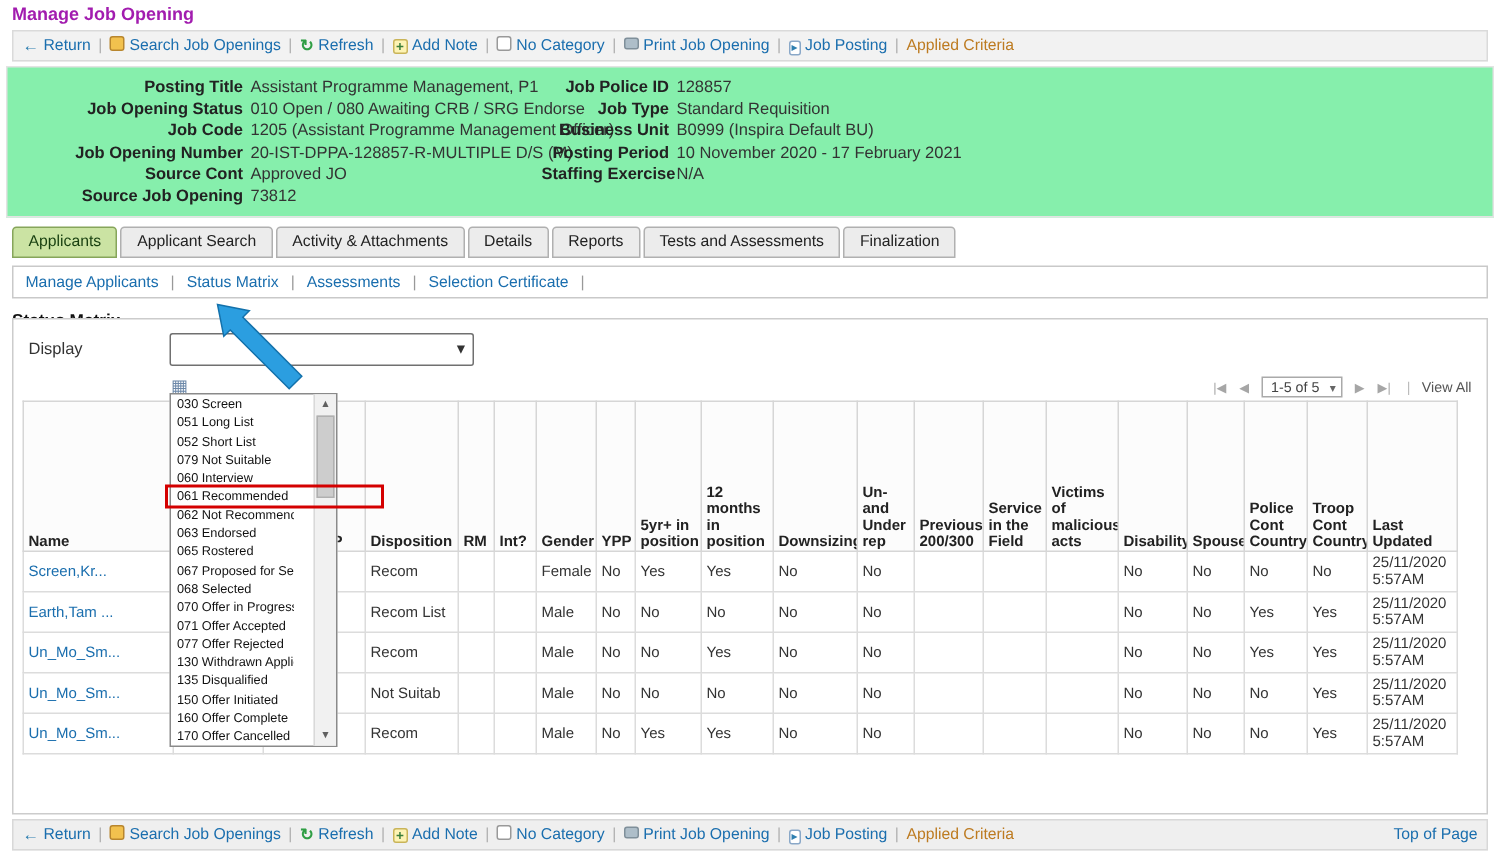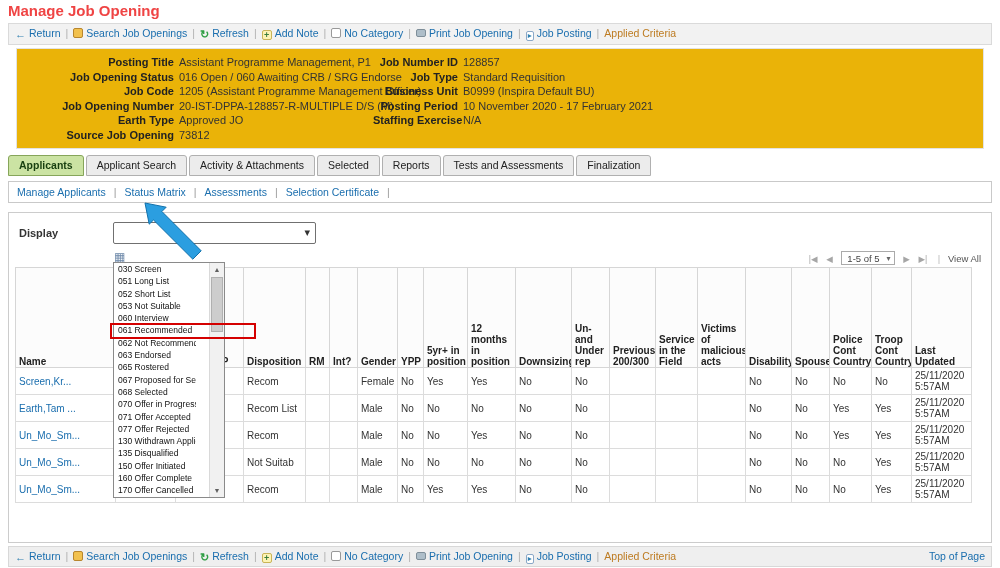--- a/index.html
+++ b/index.html
@@ -1,51 +1,51 @@
 <!DOCTYPE html>
 <html><head>
 <meta charset="utf-8">
 <style>
 *{box-sizing:border-box}
 html,body{margin:0;padding:0}
 body{width:1000px;height:568px;font-family:"Liberation Sans",sans-serif;font-size:11px;color:#222;background:#fff;position:relative;overflow:hidden}
-h1{font-size:15px;margin:2px 0 4px 8px;color:#ef4444}
+h1{font-size:12px;margin:2px 0 4px 8px;color:#a21caf}
 .toolbar{margin:0 8px;background:#f2f2f2;border:1px solid #dadada;padding:3px 6px;font-size:10.5px;white-space:nowrap;color:#999}
 .tlink{color:#1a6eae;cursor:pointer}
 .tlink.gold{color:#bd7b21}
 .tsep{color:#b0b0b0;margin:0 5px}
 .ic{display:inline-block;vertical-align:-1px;margin-right:3px;width:10px;height:10px;border-radius:2px;text-align:center;line-height:10px;font-size:9px}
 .return-icon{width:auto;color:#2e7fb0;font-weight:bold}
 .return-icon::before{content:"←";font-size:11px}
 .search-icon{background:#f2c14e;border:1px solid #b8862e;width:10px;height:10px}
 .refresh-icon{width:auto;color:#2f9e44;font-weight:bold}
 .refresh-icon::before{content:"↻";font-size:11px}
 .add-note-icon{background:#fdf3b4;border:1px solid #c9b458;color:#3a7d3a;font-weight:bold}
 .add-note-icon::before{content:"+";display:block;line-height:8px}
 .category-icon{background:#fff;border:1px solid #999}
 .print-icon{background:#aebec9;border:1px solid #7f8f9a;height:8px;vertical-align:0}
 .job-posting-icon{background:#fff;border:1px solid #8aa8c8;width:8px;color:#2e7fb0}
 .job-posting-icon::before{content:"▸";display:block;line-height:8px;font-size:8px}
-.summary{display:flex;margin:3px 16px 0;background:#eab308;border:1px solid #e3e3e3;padding:6px 4px;line-height:14.5px}
+.summary{display:flex;margin:3px 4px 0;background:#86efac;border:1px solid #e3e3e3;padding:6px 4px;line-height:14.5px}
 .col-l{width:352px}
 .col-r{flex:1}
 .frow{display:flex;white-space:nowrap}
 .flabel{font-weight:bold;text-align:right;padding-right:5px;flex:none;color:#222}
 .col-l .flabel{width:158px}
 .col-r .flabel{width:90px}
 .fvalue{color:#333}
 .tabs{display:flex;gap:2px;margin:6px 8px 0;align-items:flex-end}
 .tab{border:1px solid #b0b0b0;background:#ececec;padding:3px 10px 4px;font-size:10.5px;border-radius:3px 3px 0 0;color:#222;cursor:pointer;white-space:nowrap}
-.tab.active{background:#cbe3a3;border-color:#86a55a;color:#173f0f;font-weight:bold}
+.tab.active{background:#cbe3a3;border-color:#86a55a;color:#173f0f;font-weight:normal}
 .subnav{margin:5px 8px 0;border:1px solid #c9c9c9;background:#fff;padding:4px 8px;font-size:10.5px;white-space:nowrap}
 .snlink{color:#1a6eae;cursor:pointer}
 .snsep{color:#999;margin:0 8px}
 .section-title{margin:9px 8px 0;font-weight:bold;font-size:11.5px;color:#111}
 .panel{position:absolute;left:8px;top:212px;width:984px;height:331px;border:1px solid #ccc;background:#fff}
-.dlabel{position:absolute;left:10px;top:14px;font-weight:bold;color:#333}
+.dlabel{position:absolute;left:10px;top:14px;font-weight:normal;color:#333}
 .dselect{position:absolute;left:104px;top:9px;width:203px;height:22px;border:1px solid #707070;background:#fff;border-radius:2px;cursor:pointer}
 .dsel-val{position:absolute;left:5px;top:4px;color:#222}
 .dsel-ar{position:absolute;right:5px;top:3px;font-size:11px;color:#333}
 .grid-bar{position:absolute;left:6px;top:37px;right:8px;height:15px;font-size:9.5px}
 .gicon{position:absolute;left:99px;top:0;color:#6b87a8;font-size:12px;cursor:pointer}
 .pager{position:absolute;right:2px;top:1px;white-space:nowrap}
 .pbtn{color:#a6a6a6;margin:0 3px;font-size:8.5px;cursor:pointer}
 .prange{display:inline-block;border:1px solid #aaa;background:#fff;padding:0 14px 0 5px;height:14px;line-height:13px;color:#444;position:relative;margin:0 3px;cursor:pointer}
 .pr-ar{position:absolute;right:3px;top:0;font-size:8px;color:#666}
 .psep{color:#bbb;margin:0 5px}
@@ -78,42 +78,42 @@
 <div class="toolbar" id="tb-top"><span class="tlink"><span class="ic return-icon"></span><span>Return</span></span><span class="tsep">|</span><span class="tlink"><span class="ic search-icon"></span><span>Search Job Openings</span></span><span class="tsep">|</span><span class="tlink"><span class="ic refresh-icon"></span><span>Refresh</span></span><span class="tsep">|</span><span class="tlink"><span class="ic add-note-icon"></span><span>Add Note</span></span><span class="tsep">|</span><span class="tlink"><span class="ic category-icon"></span><span>No Category</span></span><span class="tsep">|</span><span class="tlink"><span class="ic print-icon"></span><span>Print Job Opening</span></span><span class="tsep">|</span><span class="tlink"><span class="ic job-posting-icon"></span><span>Job Posting</span></span><span class="tsep">|</span><span class="tlink gold"><span>Applied Criteria</span></span></div>
 
 <div class="summary">
   <div class="col-l" id="sum-l">
       <div class="frow">
         <div class="flabel">Posting Title</div>
         <div class="fvalue">Assistant Programme Management, P1</div>
       </div>
       <div class="frow">
         <div class="flabel">Job Opening Status</div>
-        <div class="fvalue">016 Open / 060 Awaiting CRB / SRG Endorse</div>
+        <div class="fvalue">010 Open / 080 Awaiting CRB / SRG Endorse</div>
       </div>
       <div class="frow">
         <div class="flabel">Job Code</div>
         <div class="fvalue">1205 (Assistant Programme Management Officer)</div>
       </div>
       <div class="frow">
         <div class="flabel">Job Opening Number</div>
         <div class="fvalue">20-IST-DPPA-128857-R-MULTIPLE D/S (M)</div>
       </div>
       <div class="frow">
-        <div class="flabel">Earth Type</div>
+        <div class="flabel">Source Cont</div>
         <div class="fvalue">Approved JO</div>
       </div>
       <div class="frow">
         <div class="flabel">Source Job Opening</div>
         <div class="fvalue">73812</div>
       </div>
     </div>
   <div class="col-r" id="sum-r">
       <div class="frow">
-        <div class="flabel">Job Number ID</div>
+        <div class="flabel">Job Police ID</div>
         <div class="fvalue">128857</div>
       </div>
       <div class="frow">
         <div class="flabel">Job Type</div>
         <div class="fvalue">Standard Requisition</div>
       </div>
       <div class="frow">
         <div class="flabel">Business Unit</div>
         <div class="fvalue">B0999 (Inspira Default BU)</div>
       </div>
@@ -125,21 +125,21 @@
         <div class="flabel">Staffing Exercise</div>
         <div class="fvalue">N/A</div>
       </div>
     </div>
 </div>
 
 <div class="tabs" id="tabs">
     <div class="tab active">Applicants</div>
     <div class="tab">Applicant Search</div>
     <div class="tab">Activity &amp; Attachments</div>
-    <div class="tab">Selected</div>
+    <div class="tab">Details</div>
     <div class="tab">Reports</div>
     <div class="tab">Tests and Assessments</div>
     <div class="tab">Finalization</div>
   </div>
 
 <div class="subnav" id="subnav"><span class="snlink">Manage Applicants</span><span class="snsep">|</span><span class="snlink">Status Matrix</span><span class="snsep">|</span><span class="snlink">Assessments</span><span class="snsep">|</span><span class="snlink">Selection Certificate</span><span class="snsep">|</span></div>
 
 <div class="section-title">Status Matrix</div>
 
 <div class="panel">
@@ -325,21 +325,21 @@
         </tr>
       </tbody>
   </table>
 </div>
 
 <div class="dlist">
   <div class="opts" id="opts">
       <div class="opt">030 Screen</div>
       <div class="opt">051 Long List</div>
       <div class="opt">052 Short List</div>
-      <div class="opt">053 Not Suitable</div>
+      <div class="opt">079 Not Suitable</div>
       <div class="opt">060 Interview</div>
       <div class="opt">061 Recommended</div>
       <div class="opt">062 Not Recommended</div>
       <div class="opt">063 Endorsed</div>
       <div class="opt">065 Rostered</div>
       <div class="opt">067 Proposed for Selection</div>
       <div class="opt">068 Selected</div>
       <div class="opt">070 Offer in Progress</div>
       <div class="opt">071 Offer Accepted</div>
       <div class="opt">077 Offer Rejected</div>

